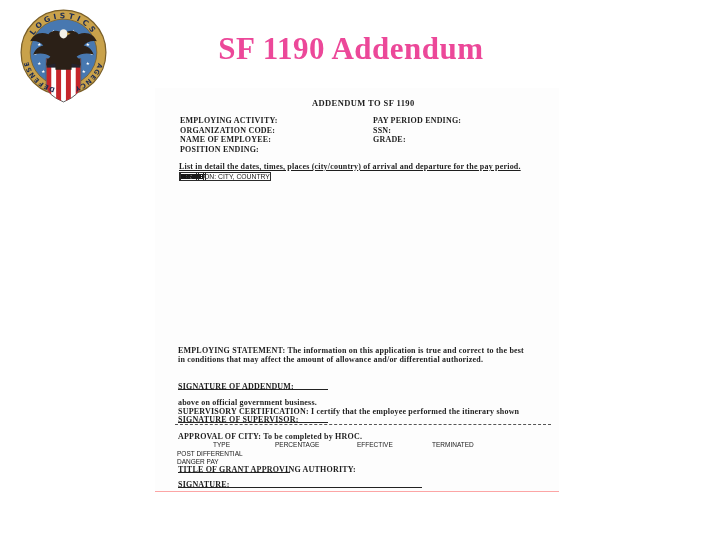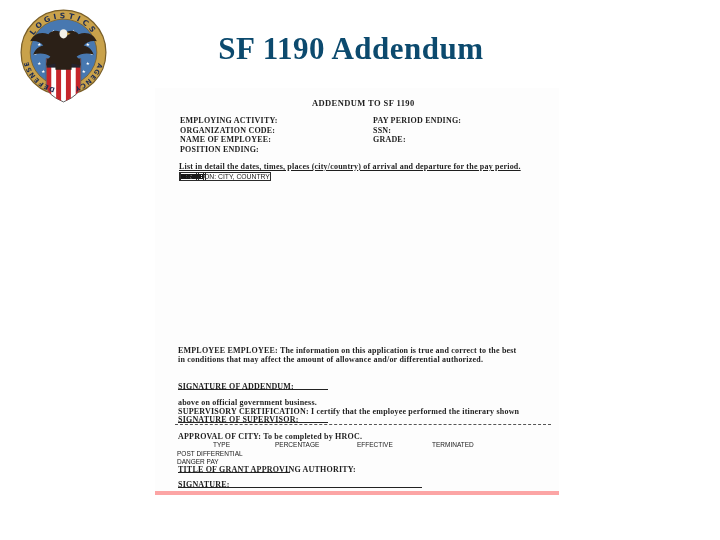--- a/index.html
+++ b/index.html
@@ -1,24 +1,24 @@
 <!DOCTYPE html>
 <html><head>
 <meta charset="utf-8">
 <style>
   html,body{margin:0;padding:0;}
   body{width:720px;height:540px;background:#ffffff;position:relative;overflow:hidden;
        font-family:"Liberation Serif", serif;}
   .logo{position:absolute;left:13px;top:6px;width:101px;height:101px;}
   .slide-title{position:absolute;left:120px;top:31px;width:462px;text-align:center;
     font-family:"Liberation Serif", serif;font-weight:bold;font-size:31px;
-    color:#0c4a6e;letter-spacing:.5px;margin:0;}
+    color:#ec4899;letter-spacing:.5px;margin:0;}
   
   .paper{position:absolute;left:155px;top:88px;width:404px;height:403px;
-    background:#fdfdfd;border-bottom:4px solid #fca5a5;overflow:hidden;
+    background:#fdfdfd;border-bottom:1px solid #fca5a5;overflow:hidden;
     color:#1e1e1e;text-decoration:underline;}
   .paper *{position:absolute;white-space:nowrap;}
   .serif{font-family:"Liberation Serif", serif;font-weight:bold;font-size:8px;letter-spacing:.2px;}
   .sans{font-family:"Liberation Sans", sans-serif;font-size:6.5px;color:#191919;}
   .form-heading{top:10px;left:157px;font-size:8.5px;letter-spacing:.4px;}
   .fields-left{top:28px;left:25px;line-height:9.5px;}
   .fields-right{top:28px;left:218px;line-height:9.5px;}
   .fields-left div,.fields-right div{position:static;}
   .table-intro{top:74px;left:24px;text-decoration:underline;font-weight:bold;}
   
@@ -260,21 +260,21 @@
         <tr>
           <td></td>
           <td></td>
           <td class="leg">ARRIVE</td>
           <td></td>
         </tr>
       </tbody>
   </table>
 
   <div class="statement serif">
-    <div>EMPLOYEE EMPLOYEE:  The information on this application is true and correct to the best</div>
+    <div>EMPLOYING STATEMENT:  The information on this application is true and correct to the best</div>
     <div>in conditions that may affect the amount of allowance and/or differential authorized.</div>
   </div>
 
   <div class="sig-emp serif">
     <span>SIGNATURE OF ADDENDUM:</span>
       <span class="uline" style="width:150px"></span>
   </div>
 
   <div class="supervisory serif">
     <div>above on official government business.</div>

